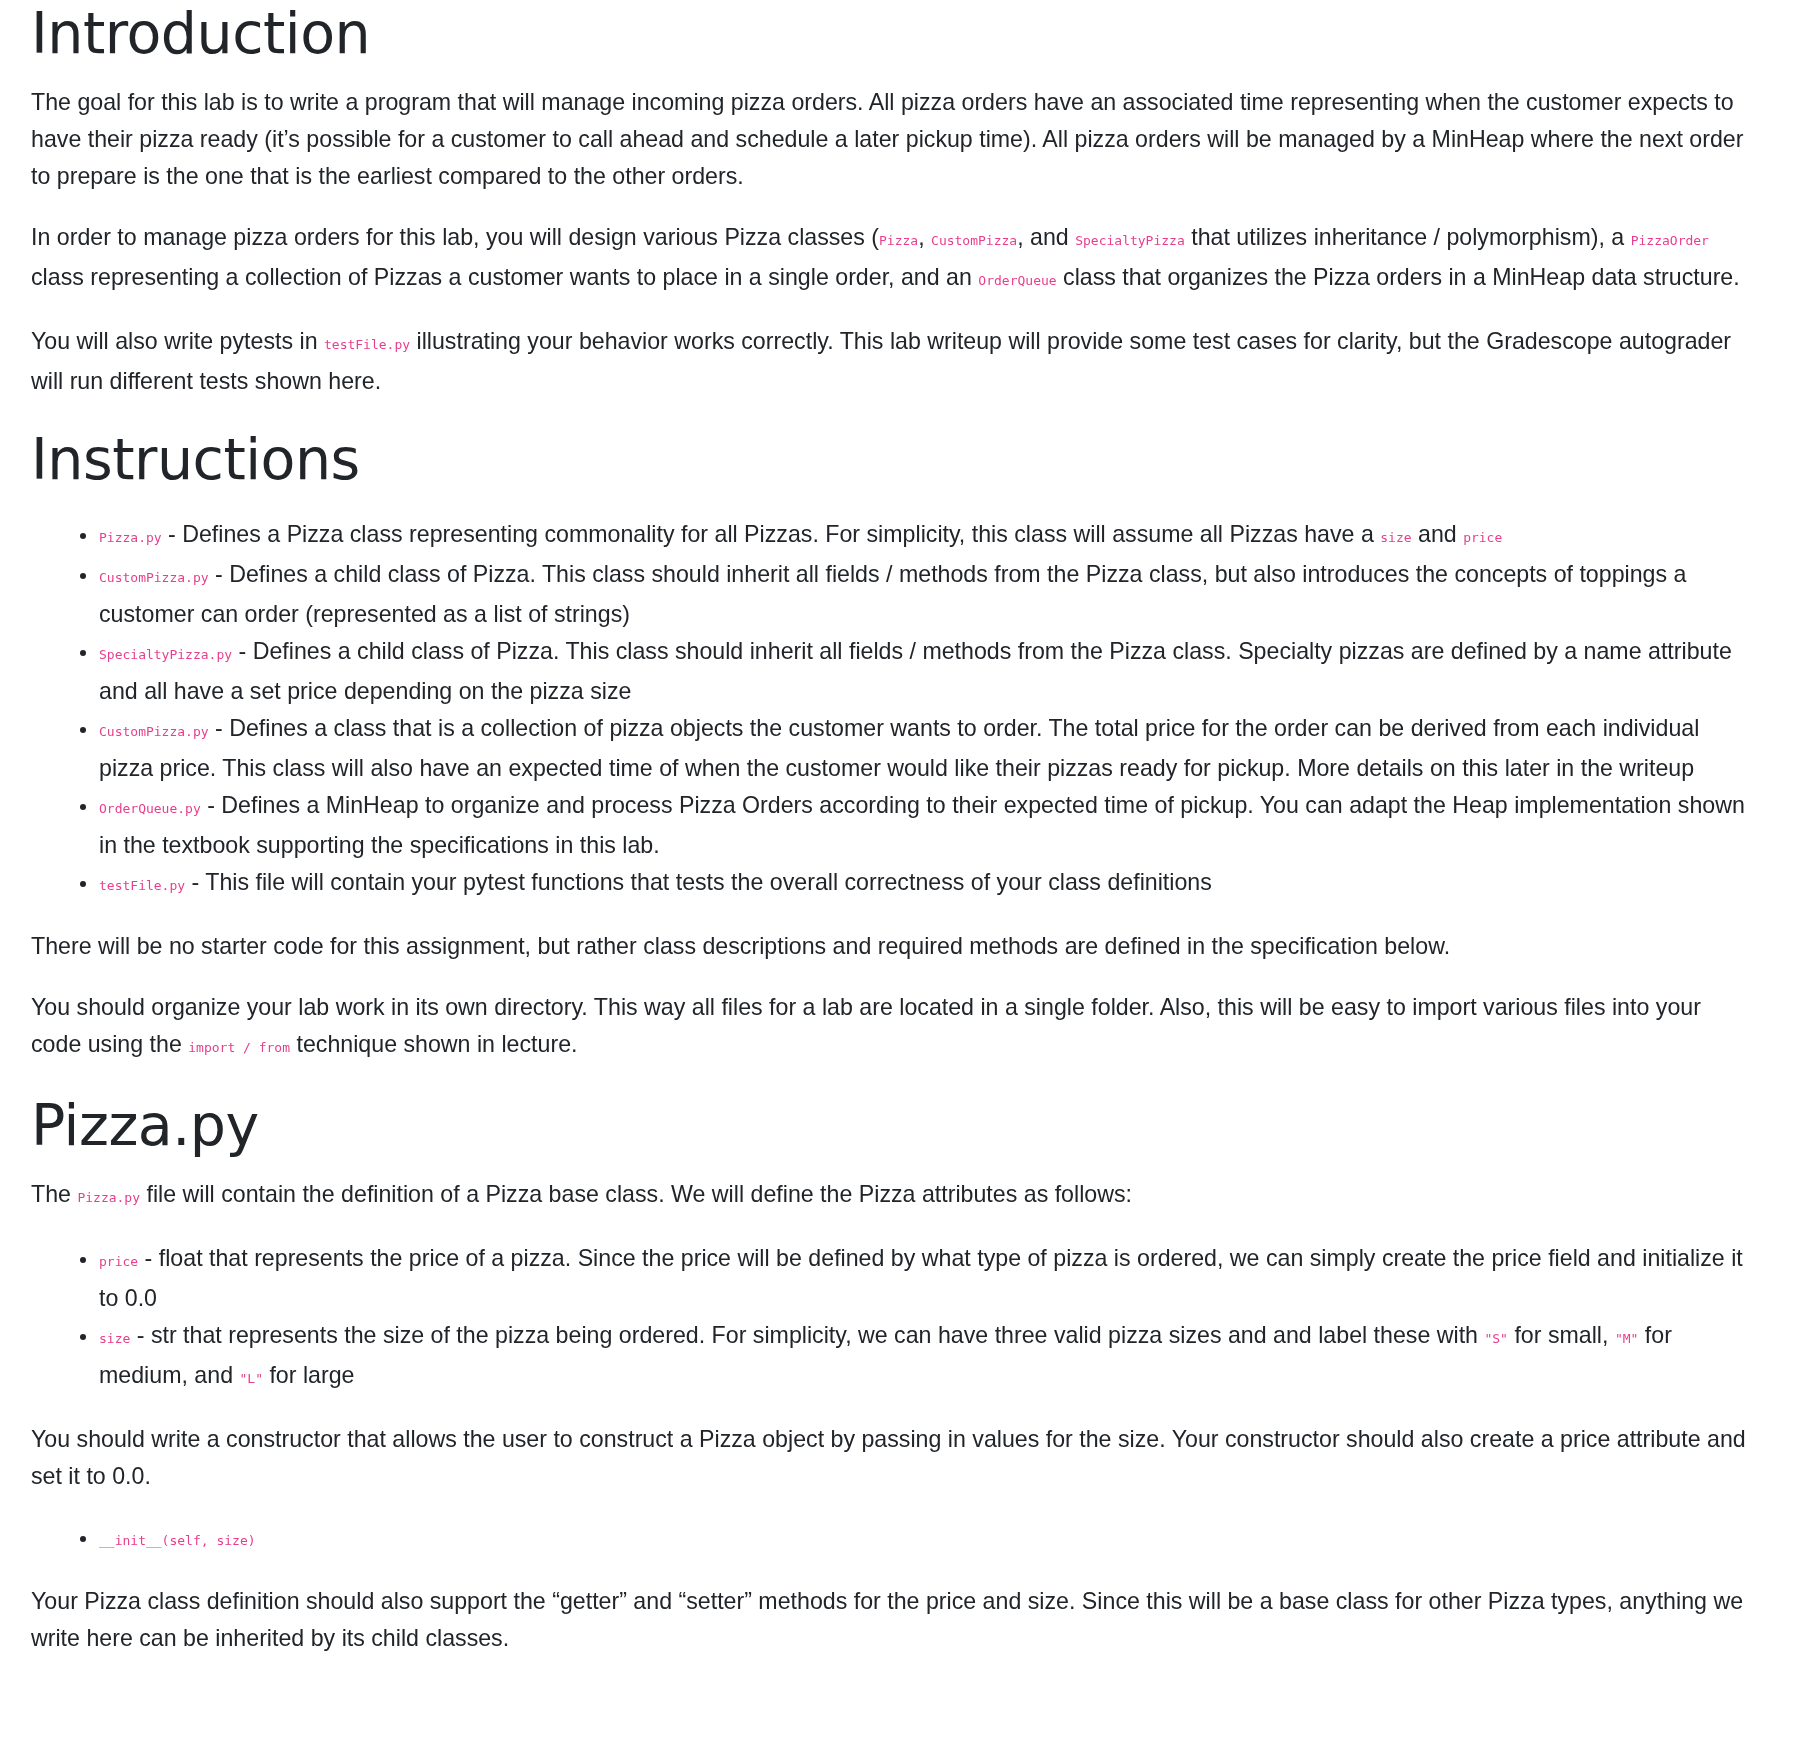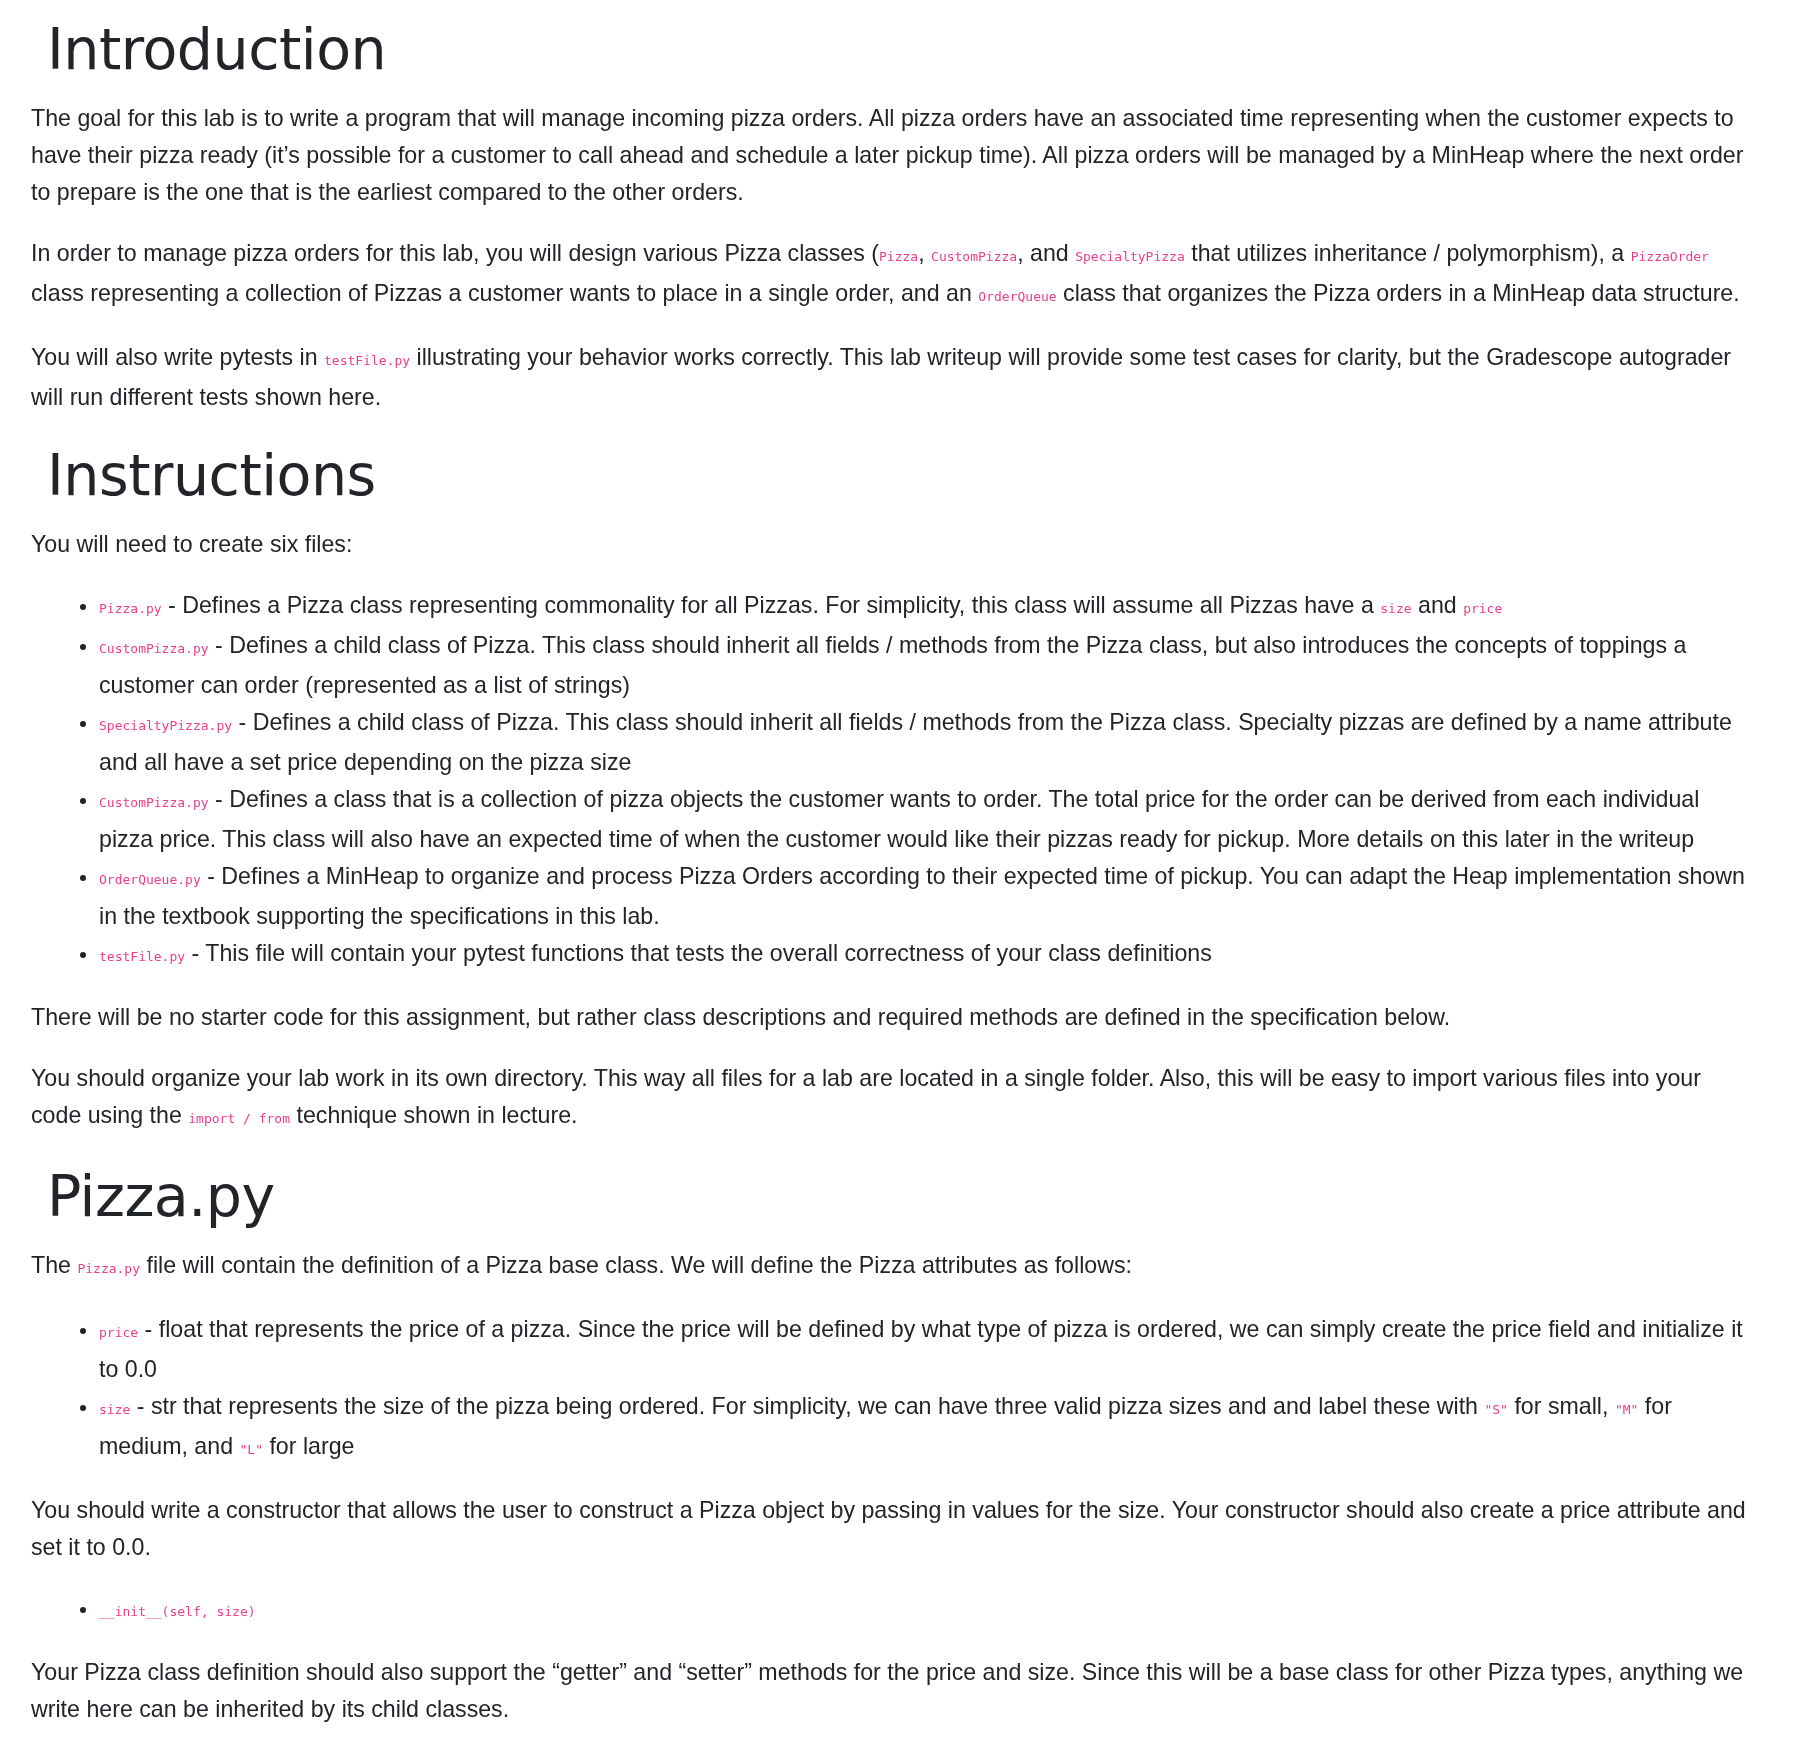--- a/index.html
+++ b/index.html
@@ -7,21 +7,21 @@
     width: 1806px; height: 1755px; overflow: hidden;
     font-family: "Liberation Sans", sans-serif;
     color: #212529;
   }
   .page { position: relative; padding: 0 50px 0 31px; }
   h1 {
     font-family: "DejaVu Sans", sans-serif;
     font-weight: 500;
     font-size: 57px;
     line-height: 66px;
-    margin: 16px;
+    margin: 0;
     color: #212529;
     letter-spacing: -0.5px;
   }
   p {
     font-size: 23.2px;
     line-height: 37px;
     margin: 0;
   }
   code {
     font-family: "DejaVu Sans Mono", monospace;
@@ -43,21 +43,20 @@
 
   <section>
     <h1>Introduction</h1>
     <p class="gap-h-p">The goal for this lab is to write a program that will manage incoming pizza orders. All pizza orders have an associated time representing when the customer expects to have their pizza ready (it’s possible for a customer to call ahead and schedule a later pickup time). All pizza orders will be managed by a MinHeap where the next order to prepare is the one that is the earliest compared to the other orders.</p>
     <p class="gap-p"><span>In order to manage pizza orders for this lab, you will design various Pizza classes (</span><code>Pizza</code><span>, </span><code>CustomPizza</code><span>, and </span><code>SpecialtyPizza</code><span> that utilizes inheritance / polymorphism), a </span><code>PizzaOrder</code><span> class representing a collection of Pizzas a customer wants to place in a single order, and an </span><code>OrderQueue</code><span> class that organizes the Pizza orders in a MinHeap data structure.</span></p>
     <p class="gap-p"><span>You will also write pytests in </span><code>testFile.py</code><span> illustrating your behavior works correctly. This lab writeup will provide some test cases for clarity, but the Gradescope autograder will run different tests shown here.</span></p>
   </section>
 
   <section class="gap-sec">
     <h1>Instructions</h1>
-    <p class="gap-h-p">You will need to create six files:</p>
     <ul class="gap-list">
       <li><code>Pizza.py</code><span> - Defines a Pizza class representing commonality for all Pizzas. For simplicity, this class will assume all Pizzas have a </span><code>size</code><span> and </span><code>price</code></li>
       <li><code>CustomPizza.py</code><span> - Defines a child class of Pizza. This class should inherit all fields / methods from the Pizza class, but also introduces the concepts of toppings a customer can order (represented as a list of strings)</span></li>
       <li><code>SpecialtyPizza.py</code><span> - Defines a child class of Pizza. This class should inherit all fields / methods from the Pizza class. Specialty pizzas are defined by a name attribute and all have a set price depending on the pizza size</span></li>
       <li><code>CustomPizza.py</code><span> - Defines a class that is a collection of pizza objects the customer wants to order. The total price for the order can be derived from each individual pizza price. This class will also have an expected time of when the customer would like their pizzas ready for pickup. More details on this later in the writeup</span></li>
       <li><code>OrderQueue.py</code><span> - Defines a MinHeap to organize and process Pizza Orders according to their expected time of pickup. You can adapt the Heap implementation shown in the textbook supporting the specifications in this lab.</span></li>
       <li><code>testFile.py</code><span> - This file will contain your pytest functions that tests the overall correctness of your class definitions</span></li>
     </ul>
     <p class="gap-p">There will be no starter code for this assignment, but rather class descriptions and required methods are defined in the specification below.</p>
     <p class="gap-p"><span>You should organize your lab work in its own directory. This way all files for a lab are located in a single folder. Also, this will be easy to import various files into your code using the </span><code>import / from</code><span> technique shown in lecture.</span></p>

